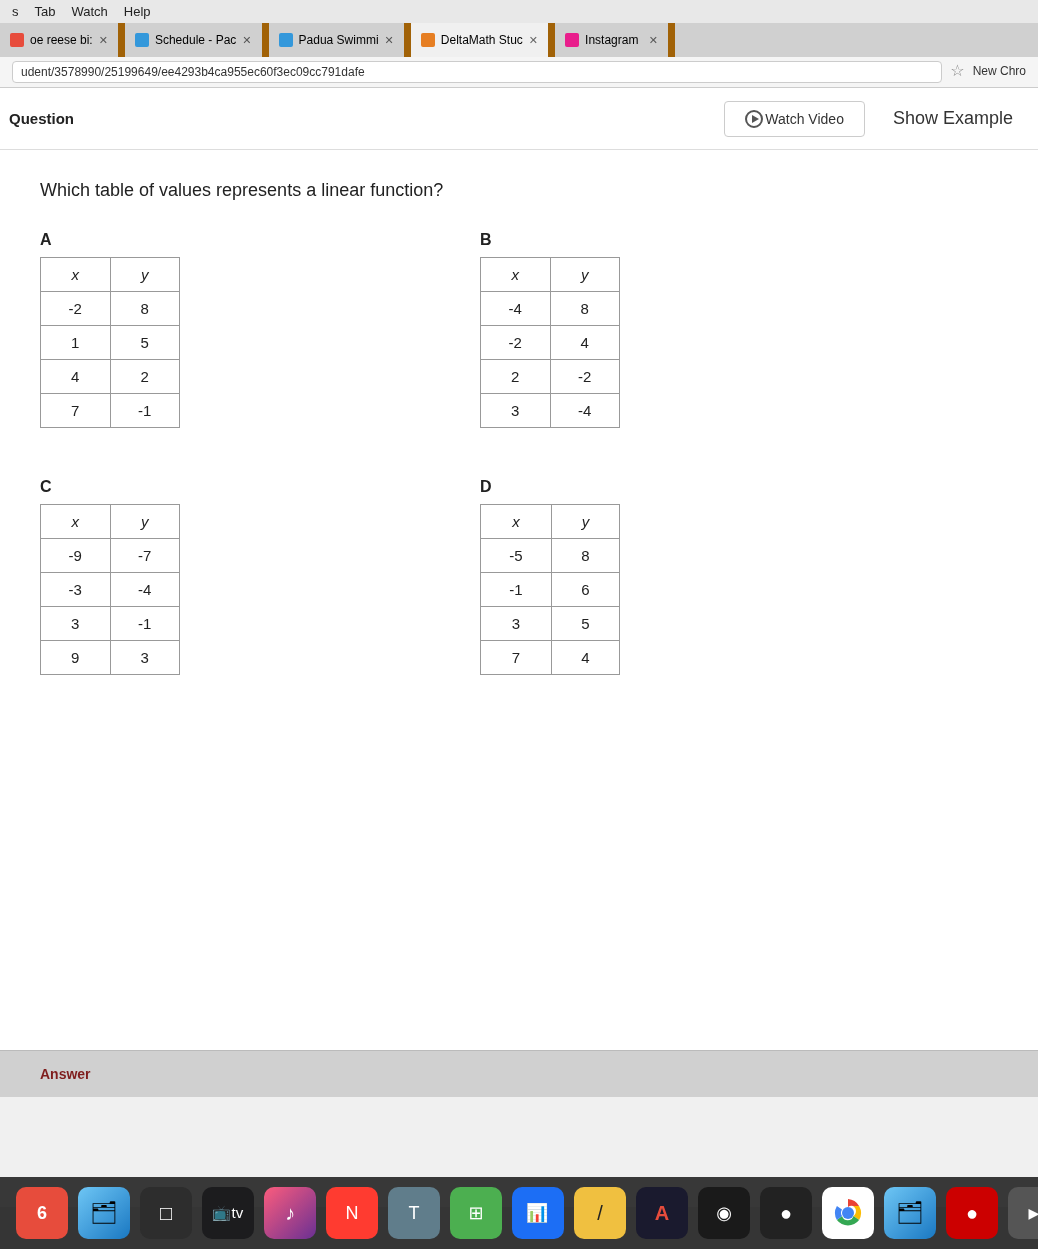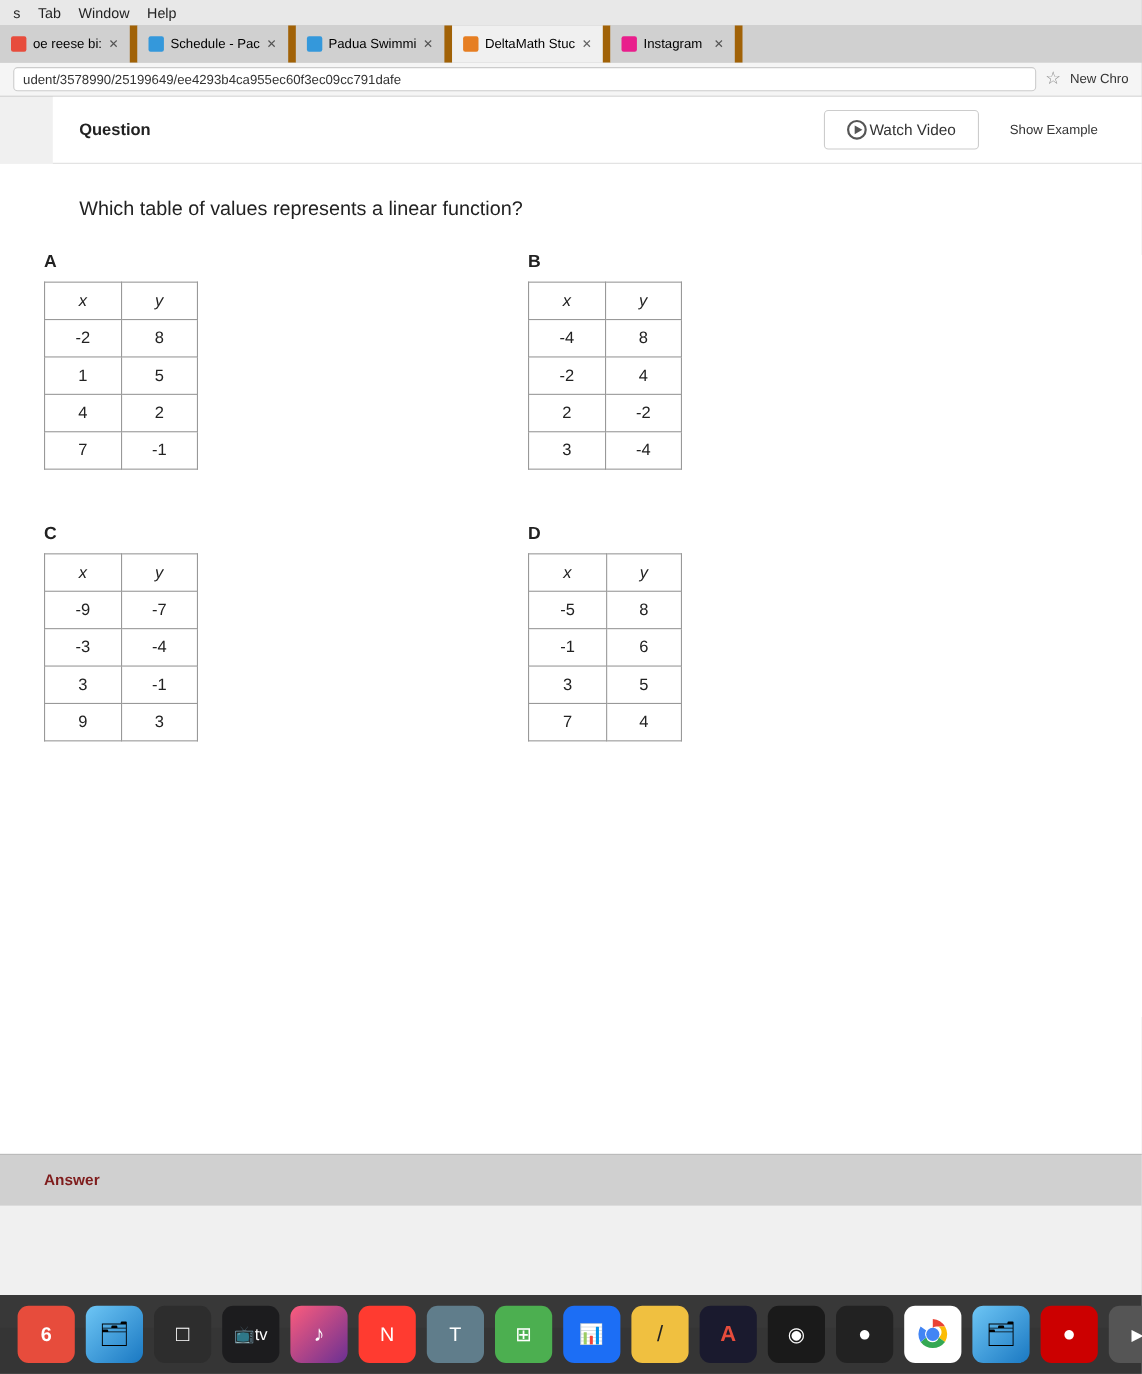--- a/index.html
+++ b/index.html
@@ -98,25 +98,24 @@
     .page-content {
       background: #f0f0f0;
       padding: 0;
       min-height: calc(1249px - 130px);
     }
 
     
     .question-header {
       display: flex;
       align-items: center;
-      padding: 12px 24px;
+      padding: 12px 9px;
       background: white;
       border-bottom: 1px solid #ddd;
       gap: 0;
-      margin-left: 48px;
     }
     .question-label {
       font-size: 15px;
       font-weight: 600;
       color: #222;
       flex: 1;
     }
     .watch-video-btn {
       display: flex;
       align-items: center;
@@ -143,38 +142,37 @@
       width: 0;
       height: 0;
       border-top: 4px solid transparent;
       border-bottom: 4px solid transparent;
       border-left: 7px solid #555;
       margin-left: 2px;
     }
     .show-example-btn {
       border: none;
       background: none;
-      font-size: 12px;
+      font-size: 18px;
       color: #333;
       cursor: pointer;
       padding: 8px 16px;
     }
 
     
     .question-area {
       background: white;
       padding: 30px 40px 40px 40px;
       min-height: 900px;
     }
     .question-text {
       font-size: 18px;
       color: #222;
       margin-bottom: 30px;
       font-weight: 400;
-      margin-left: 32px;
     }
 
     
     .tables-grid {
       display: grid;
       grid-template-columns: 1fr 1fr;
       gap: 50px 80px;
       max-width: 800px;
     }
 
@@ -267,21 +265,21 @@
     .dock-finder2 { background: linear-gradient(135deg, #6ec6f5, #1a78c2); }
     .dock-red { background: #cc0000; }
     .dock-more { background: #555; }
   </style>
 </head>
 <body>
 
 <div class="menu-bar">
   <span>s</span>
   <span>Tab</span>
-  <span>Window</span>
+  <span>Watch</span>
   <span>Help</span>
 </div>
 
 <div class="tab-bar">
   <div class="tab">
     <div class="tab-icon red"></div>
     <span>oe reese bi:</span>
     <span class="tab-close">✕</span>
   </div>
   <div class="tab">

